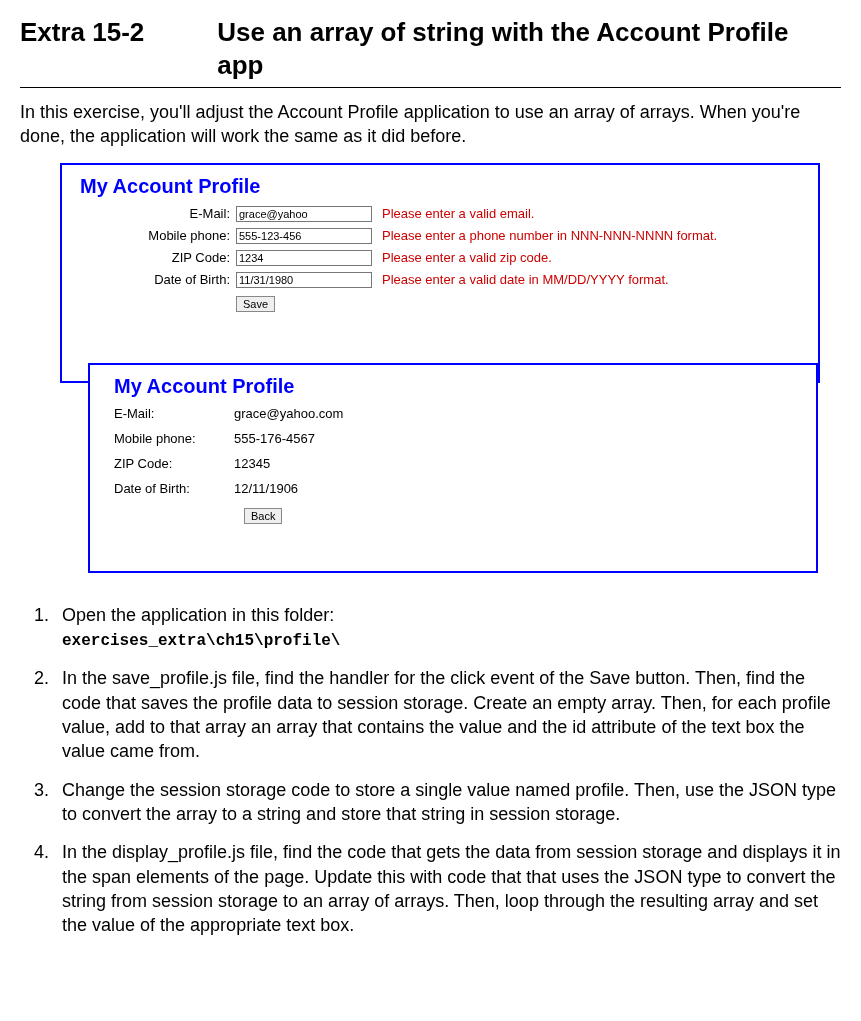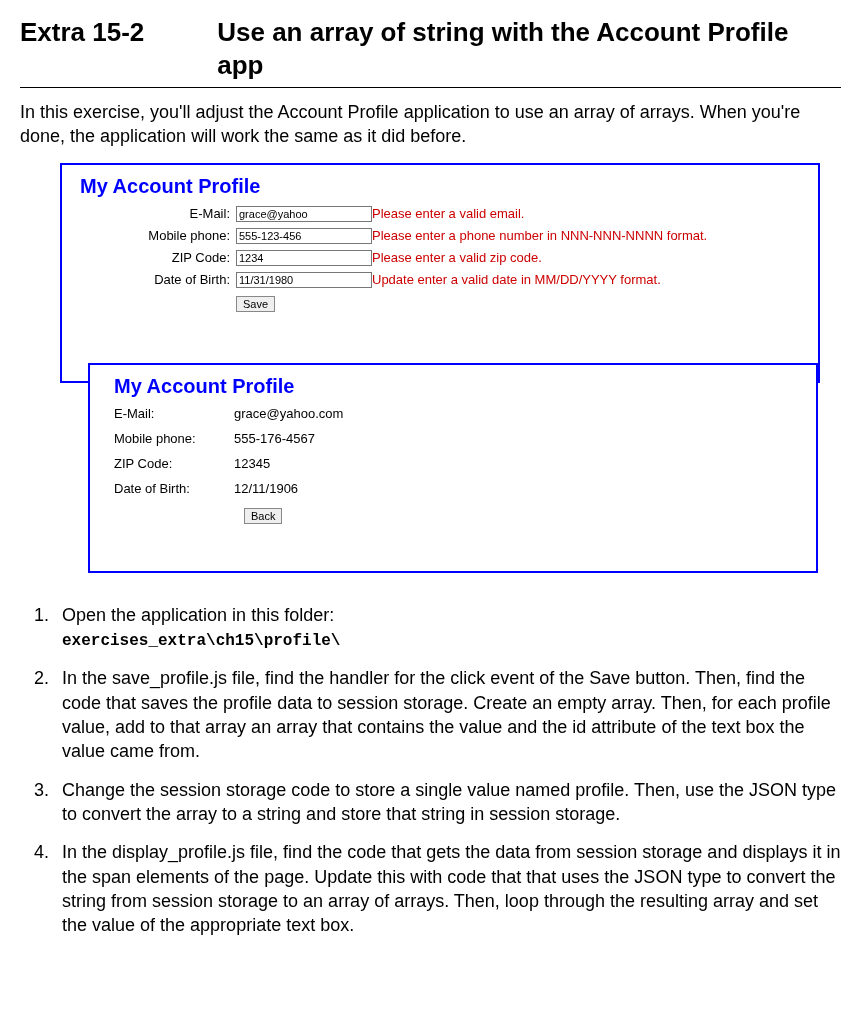--- a/index.html
+++ b/index.html
@@ -90,20 +90,21 @@
   .panel-a input[type="text"] {
     width: 130px;
     font-size: 11px;
     padding: 1px 2px;
     border: 1px solid #777;
     background: #fff;
     font-family: Arial, sans-serif;
   }
   .err {
     color: #cc0000;
+    margin-left: 10px;
     font-family: Verdana, Arial, sans-serif;
     font-size: 13px;
   }
   .val {
     font-family: Verdana, Arial, sans-serif;
   }
   .btn {
     font-size: 11px;
     padding: 1px 6px;
     border: 1px solid #888;
@@ -157,21 +158,21 @@
       <span class="err">Please enter a phone number in NNN-NNN-NNNN format.</span>
     </div>
     <div class="form-row">
       <span class="lbl">ZIP Code:</span>
       <input type="text" value="1234" style="">
       <span class="err">Please enter a valid zip code.</span>
     </div>
     <div class="form-row">
       <span class="lbl">Date of Birth:</span>
       <input type="text" value="11/31/1980" style="">
-      <span class="err">Update enter a valid date in MM/DD/YYYY format.</span>
+      <span class="err">Please enter a valid date in MM/DD/YYYY format.</span>
     </div>
     <div class="btn-row">
       <button class="btn">Save</button>
     </div>
   </div>
 
   <div class="panel panel-b">
     <h2>My Account Profile</h2>
 
     <div class="form-row">

